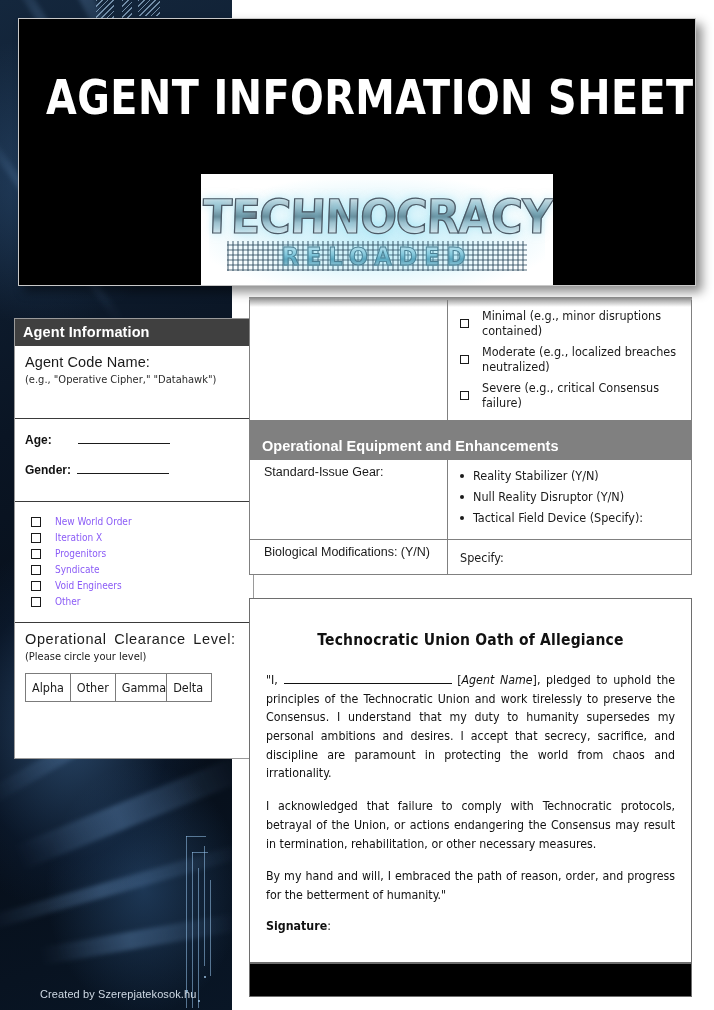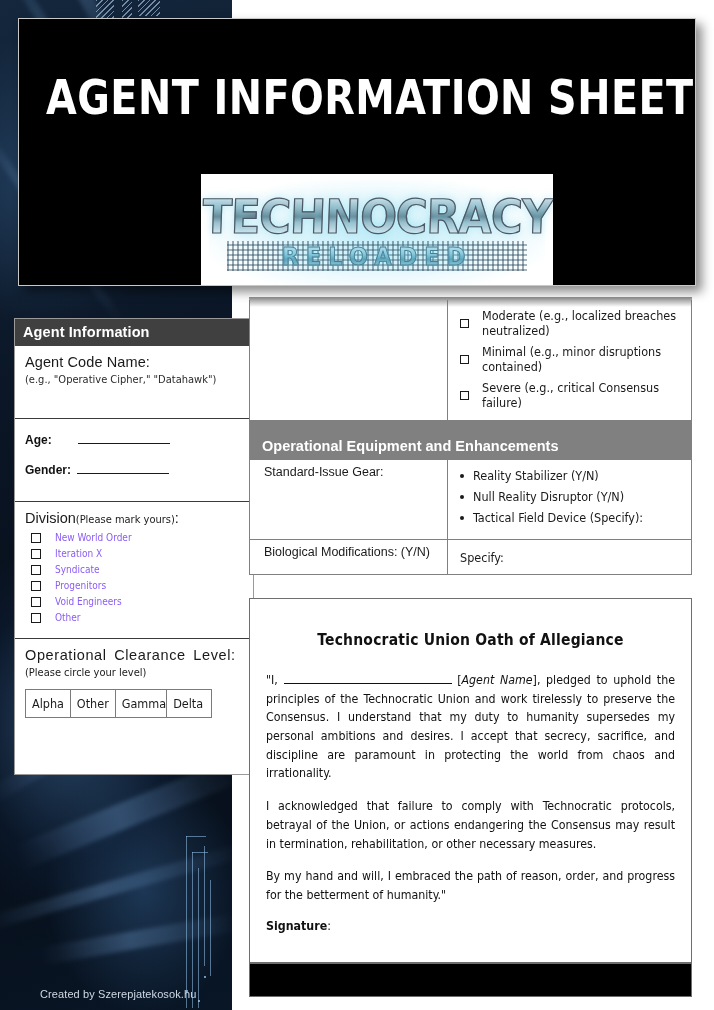--- a/index.html
+++ b/index.html
@@ -452,39 +452,36 @@
       <div style="height:10px;"></div>
       <div class="sb-row">
         <span>Gender:</span>
         <span class="gap" style="width:6px;"></span>
         <span class="rule" style="width:92px;"></span>
       </div>
       <div style="height:14px;"></div>
     </div>
 
     <div class="sb-sec">
-      <div class="div-title">
-        <span>Division</span><span class="small">(Please mark yours)</span><span>:</span>
-      </div>
       <div class="chk-list">
         <div class="chk-item">
           <span class="chk-box"></span>
           <span>New World Order</span>
         </div>
         <div class="chk-item">
           <span class="chk-box"></span>
           <span>Iteration X</span>
         </div>
         <div class="chk-item">
           <span class="chk-box"></span>
-          <span>Syndicate</span>
+          <span>Progenitors</span>
         </div>
         <div class="chk-item">
           <span class="chk-box"></span>
-          <span>Progenitors</span>
+          <span>Syndicate</span>
         </div>
         <div class="chk-item">
           <span class="chk-box"></span>
           <span>Void Engineers</span>
         </div>
         <div class="chk-item">
           <span class="chk-box"></span>
           <span>Other</span>
         </div>
       </div>
@@ -504,25 +501,25 @@
   </div>
 
   <div class="credit">Created by Szerepjatekosok.hu</div>
 
   <div class="rt">
     <div class="rt-row no-top">
       <div class="rt-c1" style="min-height:56px;"></div>
       <div class="rt-c2">
         <div class="opt-line">
           <span class="opt-box"></span>
-          <span>Moderate (e.g., localized breaches neutralized)</span>
+          <span>Minimal (e.g., minor disruptions contained)</span>
         </div>
         <div class="opt-line">
           <span class="opt-box"></span>
-          <span>Minimal (e.g., minor disruptions contained)</span>
+          <span>Moderate (e.g., localized breaches neutralized)</span>
         </div>
         <div class="opt-line">
           <span class="opt-box"></span>
           <span>Severe (e.g., critical Consensus failure)</span>
         </div>
       </div>
     </div>
 
     <div class="rt-band">Operational Equipment and Enhancements</div>
 

